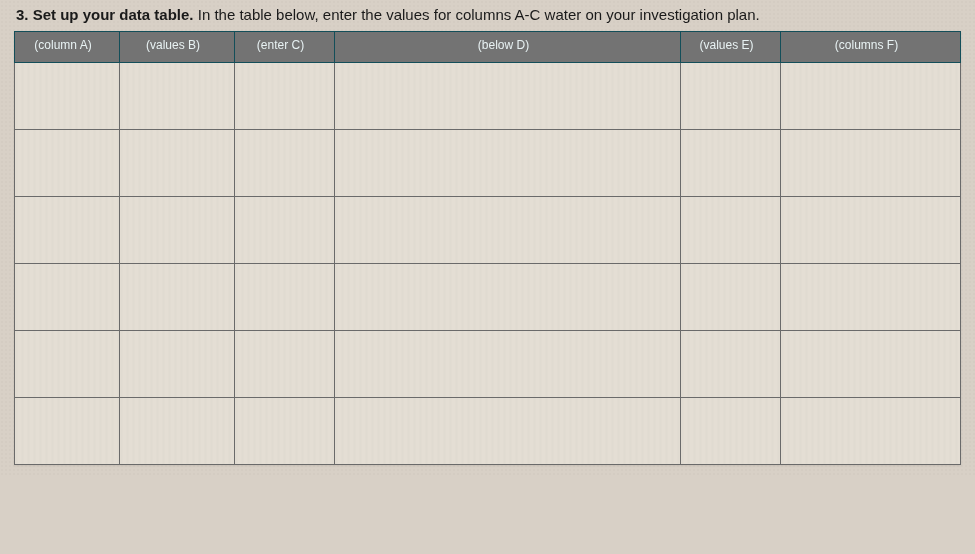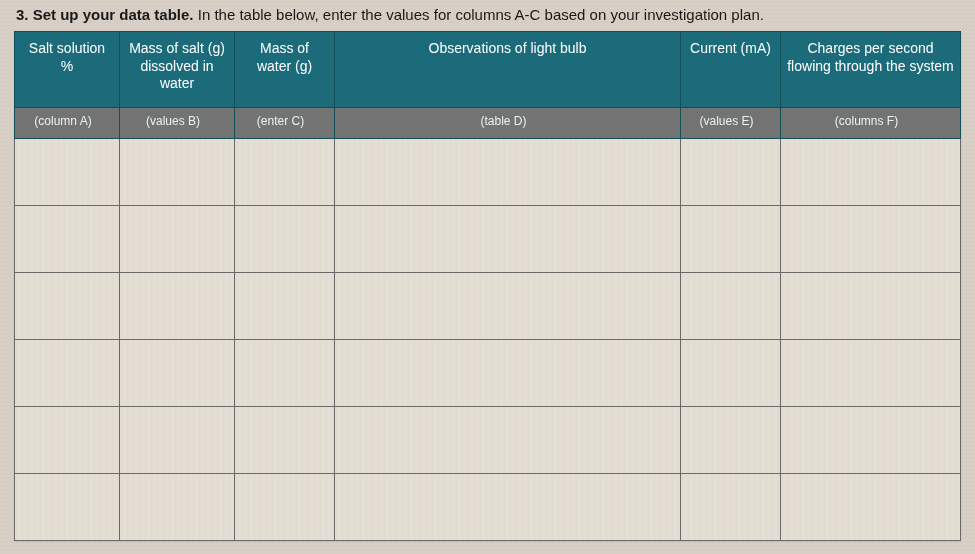--- a/index.html
+++ b/index.html
@@ -71,46 +71,38 @@
       radial-gradient(rgba(0,0,0,0.02) 1px, transparent 1px);
     background-size: 4px 4px;
   }
 </style>
 </head>
 <body>
 
 <div class="page paper-texture">
 
   <p class="instruction">
-    <span class="bold">3. Set up your data table.</span><span> In the table below, enter the values for columns A-C based on your investigation plan.</span>
+    <span class="bold">3. Set up your data table.</span><span> In the table below, enter the values for columns A-C water on your investigation plan.</span>
   </p>
 
   <table class="data-table">
     <colgroup>
       <col class="colA">
         <col class="colB">
         <col class="colC">
         <col class="colD">
         <col class="colE">
         <col class="colF">
     </colgroup>
     <thead>
-      <tr class="header-row">
-        <th>Salt solution %</th>
-        <th>Mass of salt (g) dissolved in water</th>
-        <th>Mass of water (g)</th>
-        <th>Observations of light bulb</th>
-        <th>Current (mA)</th>
-        <th>Charges per second flowing through the system</th>
-      </tr>
       <tr class="sub-row">
         <th>(column A)</th>
         <th>(values B)</th>
         <th>(enter C)</th>
-        <th>(table D)</th>
+        <th>(below D)</th>
         <th>(values E)</th>
         <th>(columns F)</th>
       </tr>
     </thead>
     <tbody>
       <tr>
         <td></td>
         <td></td>
         <td></td>
         <td></td>

